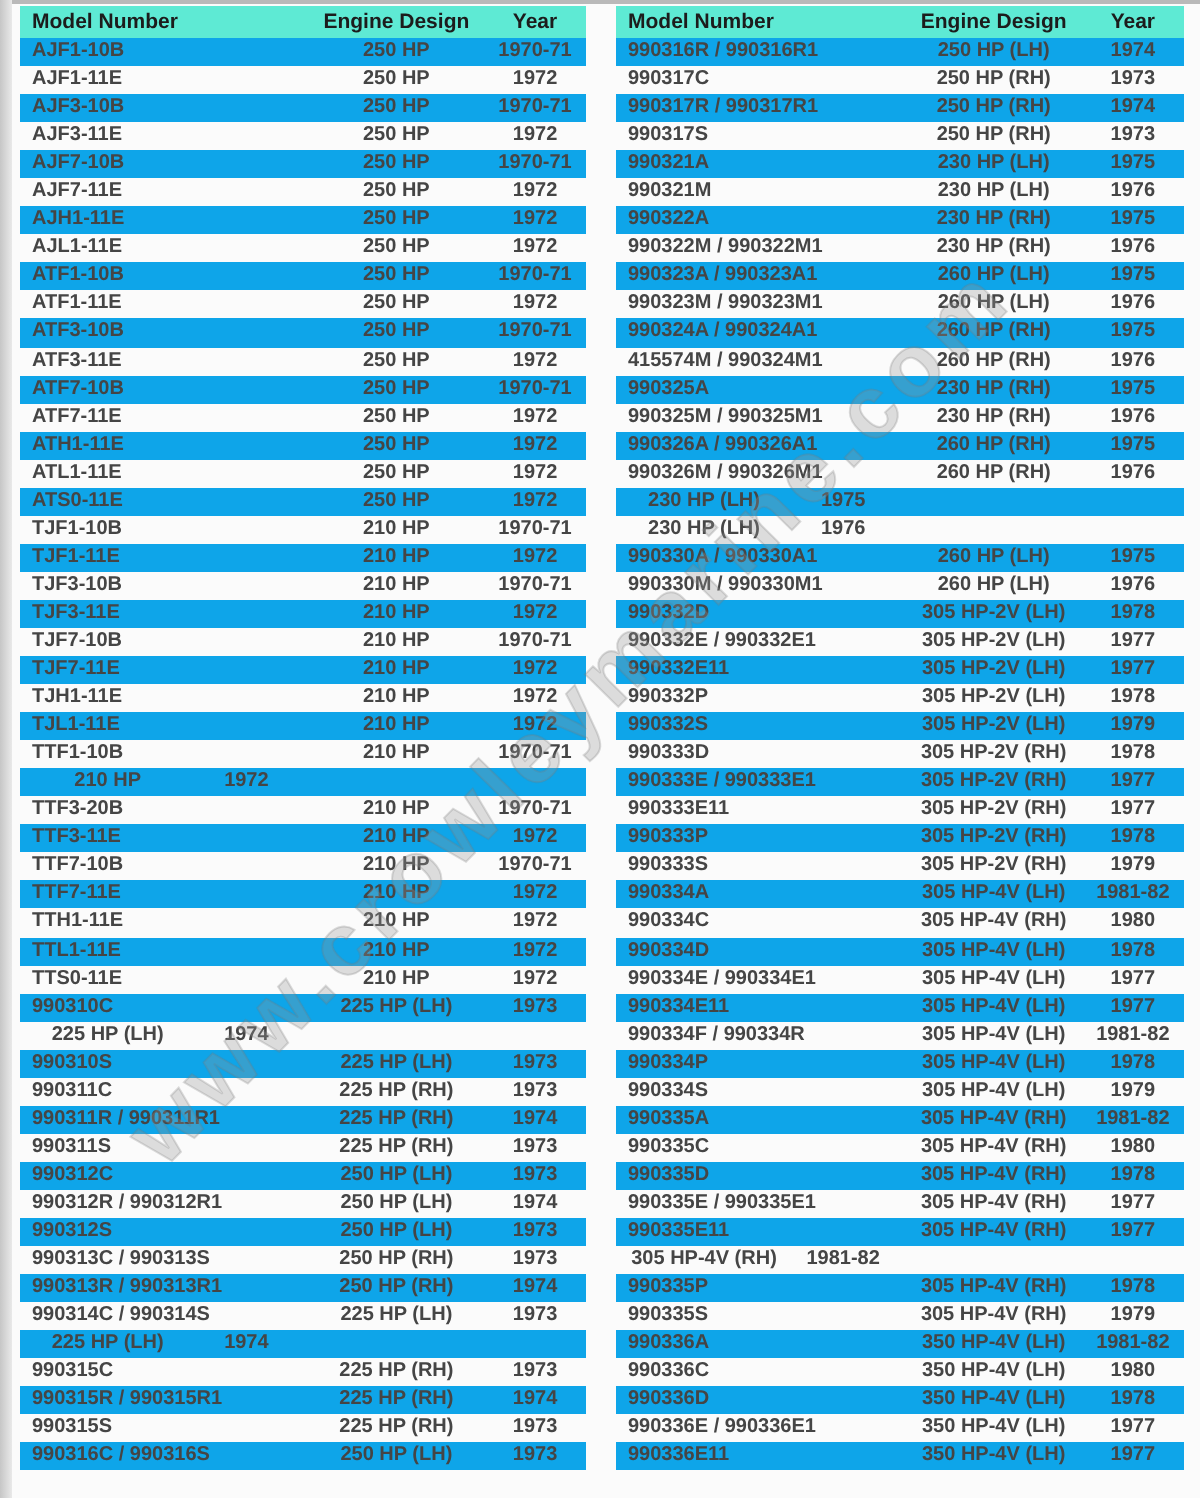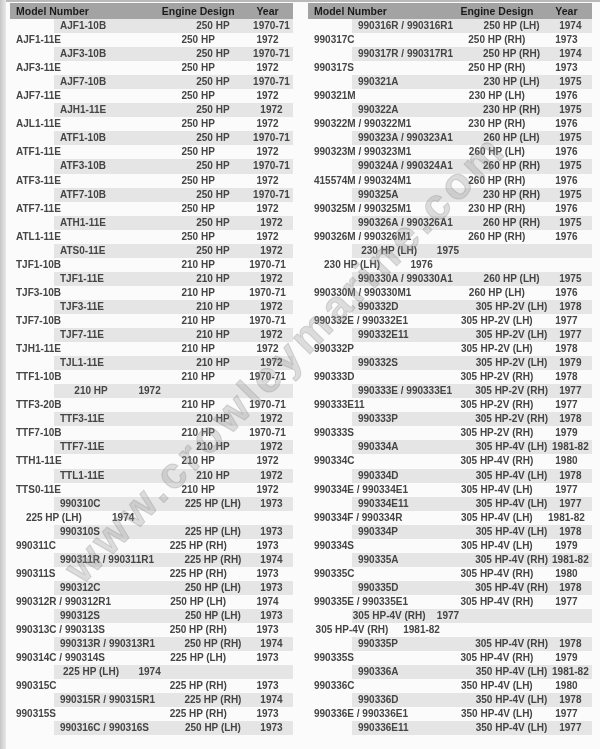--- a/index.html
+++ b/index.html
@@ -31,24 +31,24 @@
     color: #454545;
   }
   .table-left  { left: 10px;  width: 283px; }
   .table-right { left: 308px; width: 284px; }
   .row {
     display: flex;
     height: 14.05px;
     align-items: center;
     background: #fbfbfb;
   }
-  .row.stripe { background: #e5e5e5; margin-left: 44px; }
+  .row.stripe { background: #0ea5e9; }
   .thead {
     height: 16px;
-    background: #a3a3a3;
+    background: #5eead4;
     color: #1c1c1c;
     font-size: 10.5px;
   }
   .cell {
     overflow: hidden;
     white-space: nowrap;
     line-height: 14px;
   }
   .c0 { width: 51%; text-align: left; padding-left: 6px; box-sizing: border-box; }
   .c1 { width: 31%; text-align: center; }
@@ -545,20 +545,21 @@
           <div class="cell c0">990335D</div>
           <div class="cell c1">305 HP-4V (RH)</div>
           <div class="cell c2">1978</div>
         </div>
         <div class="row">
           <div class="cell c0">990335E / 990335E1</div>
           <div class="cell c1">305 HP-4V (RH)</div>
           <div class="cell c2">1977</div>
         </div>
         <div class="row stripe">
+          <div class="cell c0">990335E11</div>
           <div class="cell c1">305 HP-4V (RH)</div>
           <div class="cell c2">1977</div>
         </div>
         <div class="row">
           <div class="cell c1">305 HP-4V (RH)</div>
           <div class="cell c2">1981-82</div>
         </div>
         <div class="row stripe">
           <div class="cell c0">990335P</div>
           <div class="cell c1">305 HP-4V (RH)</div>

